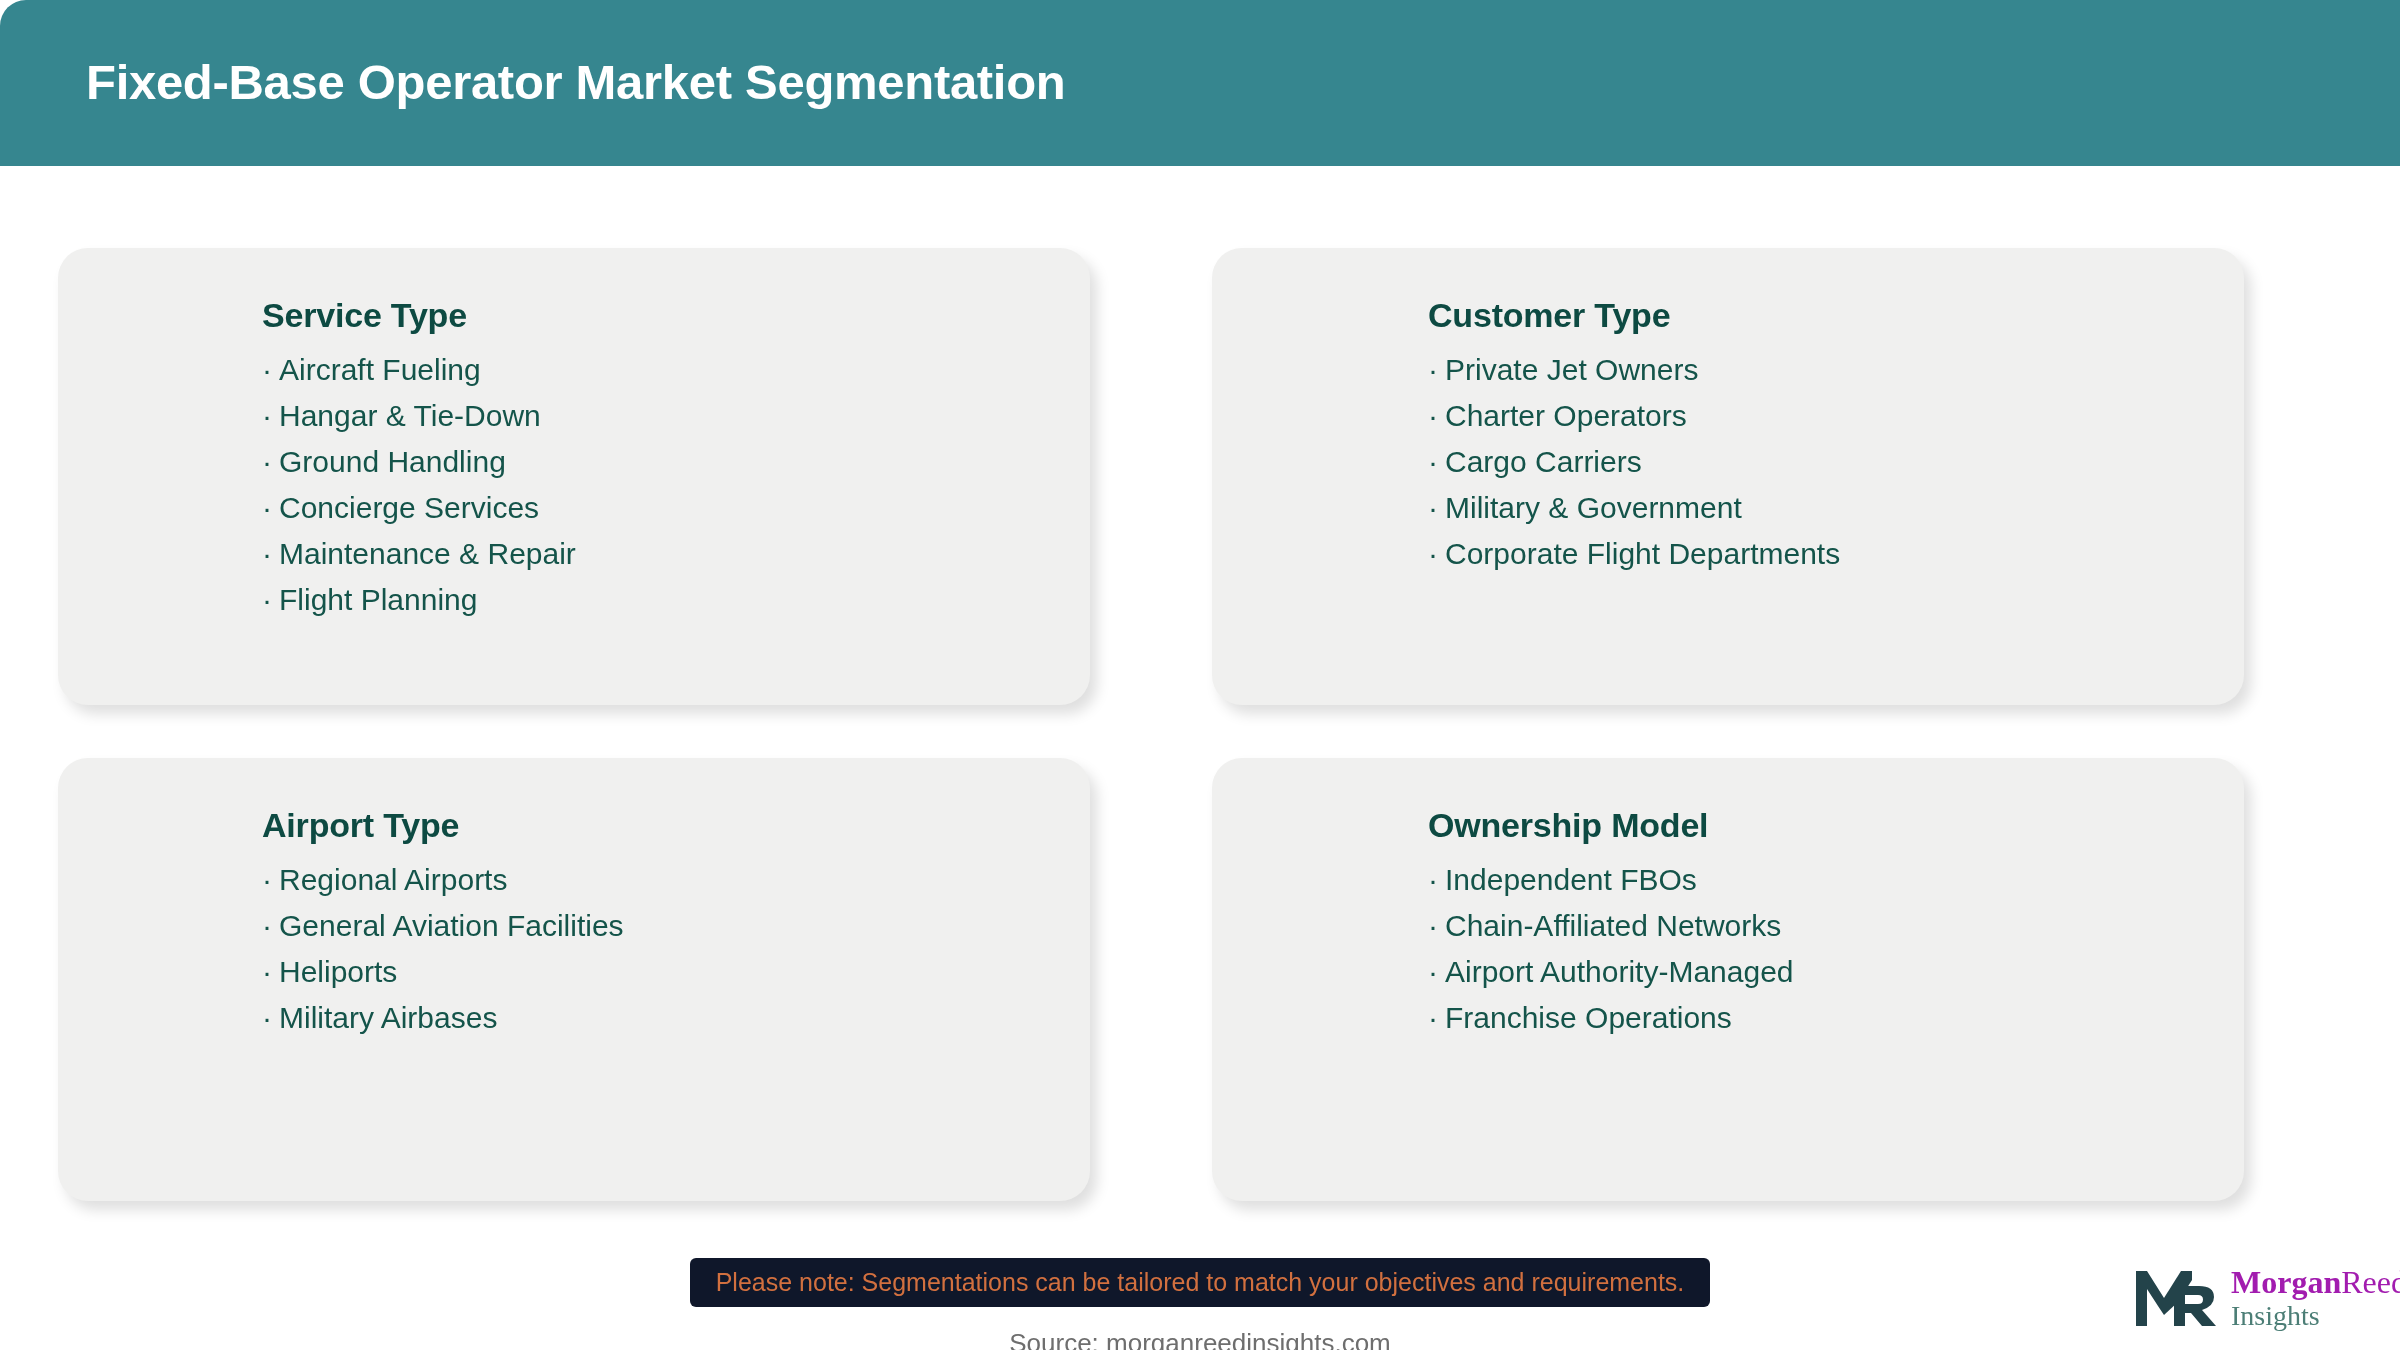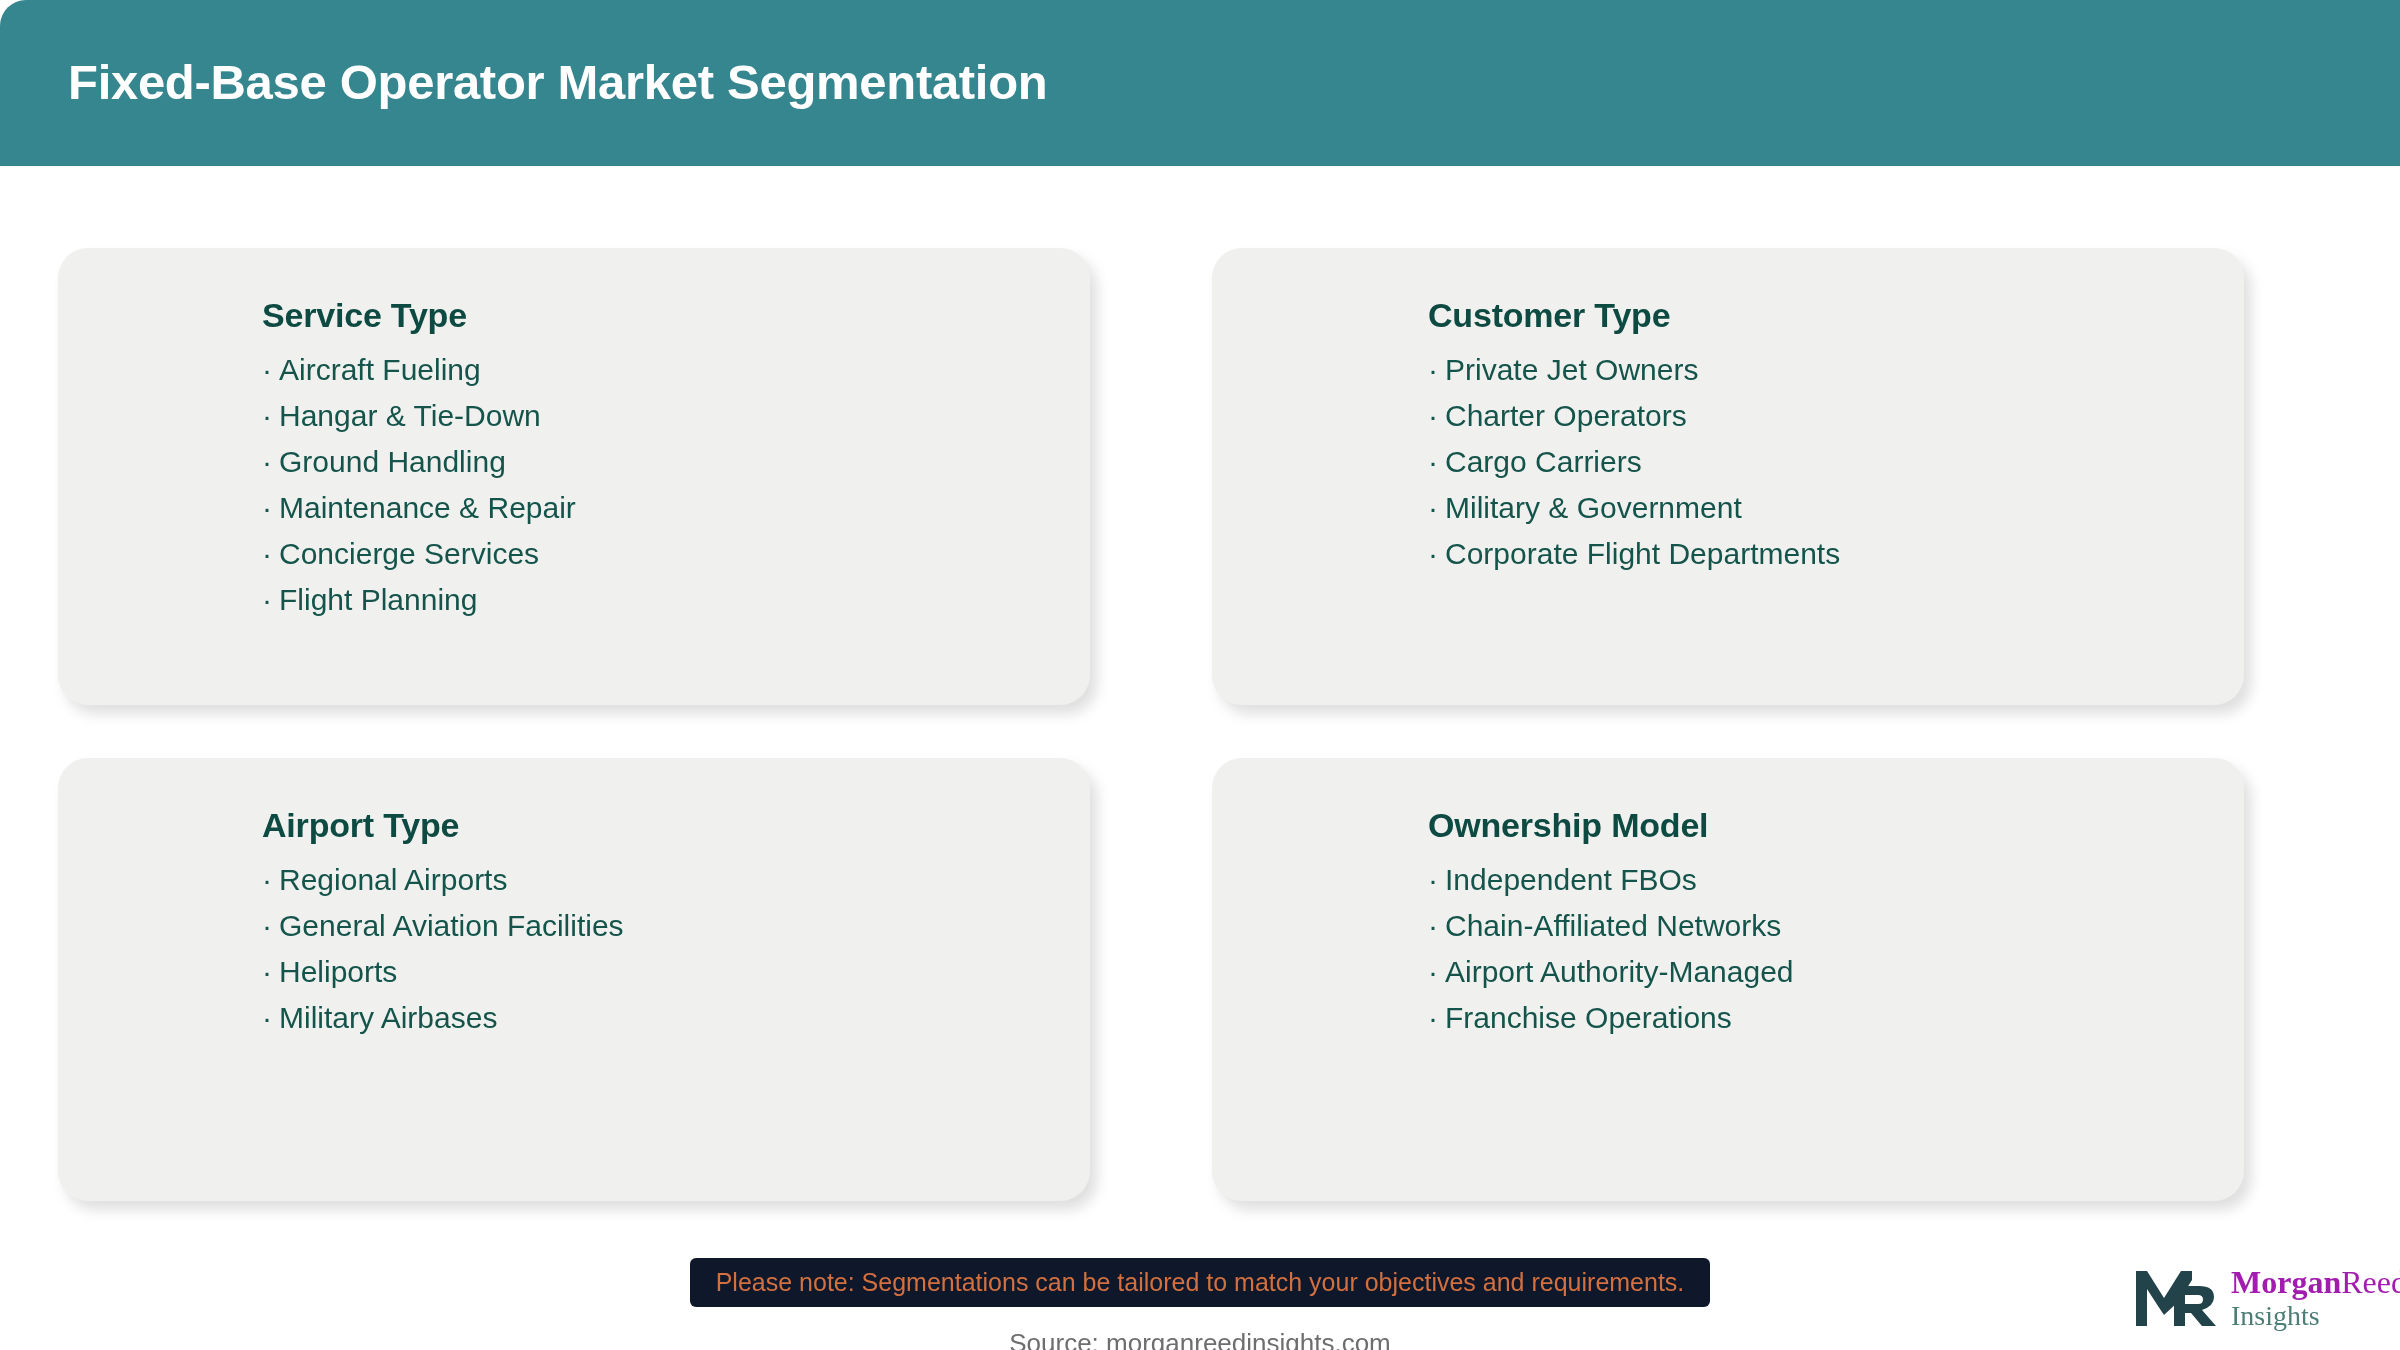--- a/index.html
+++ b/index.html
@@ -12,21 +12,21 @@
   }
   
   .header{
     position:absolute;left:0;top:0;width:2400px;height:166px;
     background:#36868f;
     border-top-left-radius:26px;
     box-sizing:border-box;
     display:flex;align-items:center;
   }
   .header-title{
-    margin-left:68px;
+    margin-left:86px;
     color:#ffffff;
     font-size:49px;
     font-weight:bold;
     letter-spacing:-0.3px;
     line-height:1.1;
     white-space:nowrap;
   }
   
   .grid{
     position:absolute;
@@ -142,22 +142,22 @@
 
 <div class="grid">
 
   <div class="card">
     <div class="card-inner">
       <div class="card-title">Service Type</div>
       <ul class="card-list">
         <li><span class="bullet">·</span><span>Aircraft Fueling</span></li>
         <li><span class="bullet">·</span><span>Hangar &amp; Tie-Down</span></li>
         <li><span class="bullet">·</span><span>Ground Handling</span></li>
+        <li><span class="bullet">·</span><span>Concierge Services</span></li>
         <li><span class="bullet">·</span><span>Maintenance &amp; Repair</span></li>
-        <li><span class="bullet">·</span><span>Concierge Services</span></li>
         <li><span class="bullet">·</span><span>Flight Planning</span></li>
       </ul>
     </div>
   </div>
 
   <div class="card card-r">
     <div class="card-inner">
       <div class="card-title">Customer Type</div>
       <ul class="card-list">
         <li><span class="bullet">·</span><span>Private Jet Owners</span></li>

